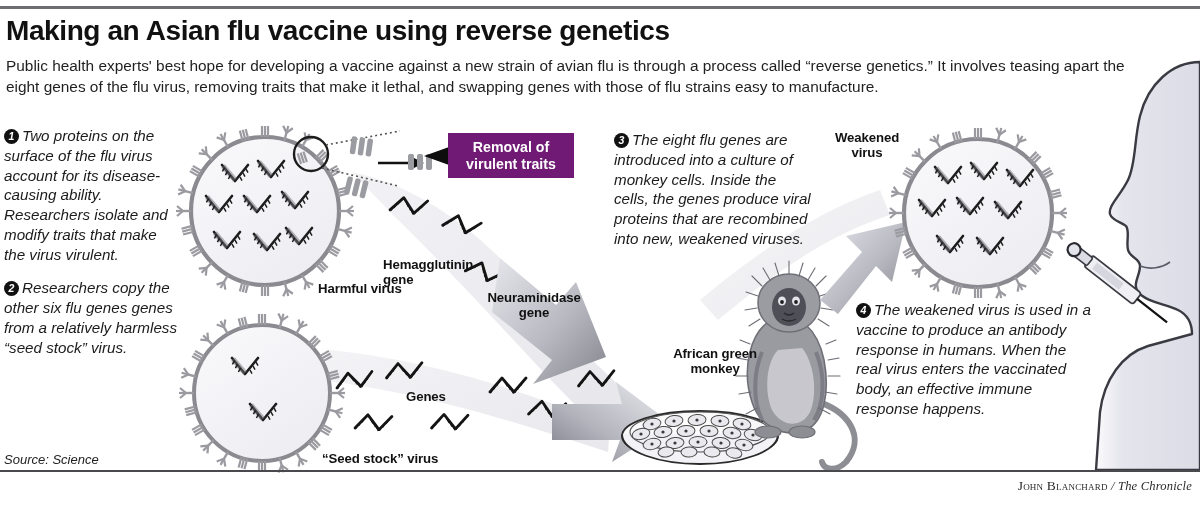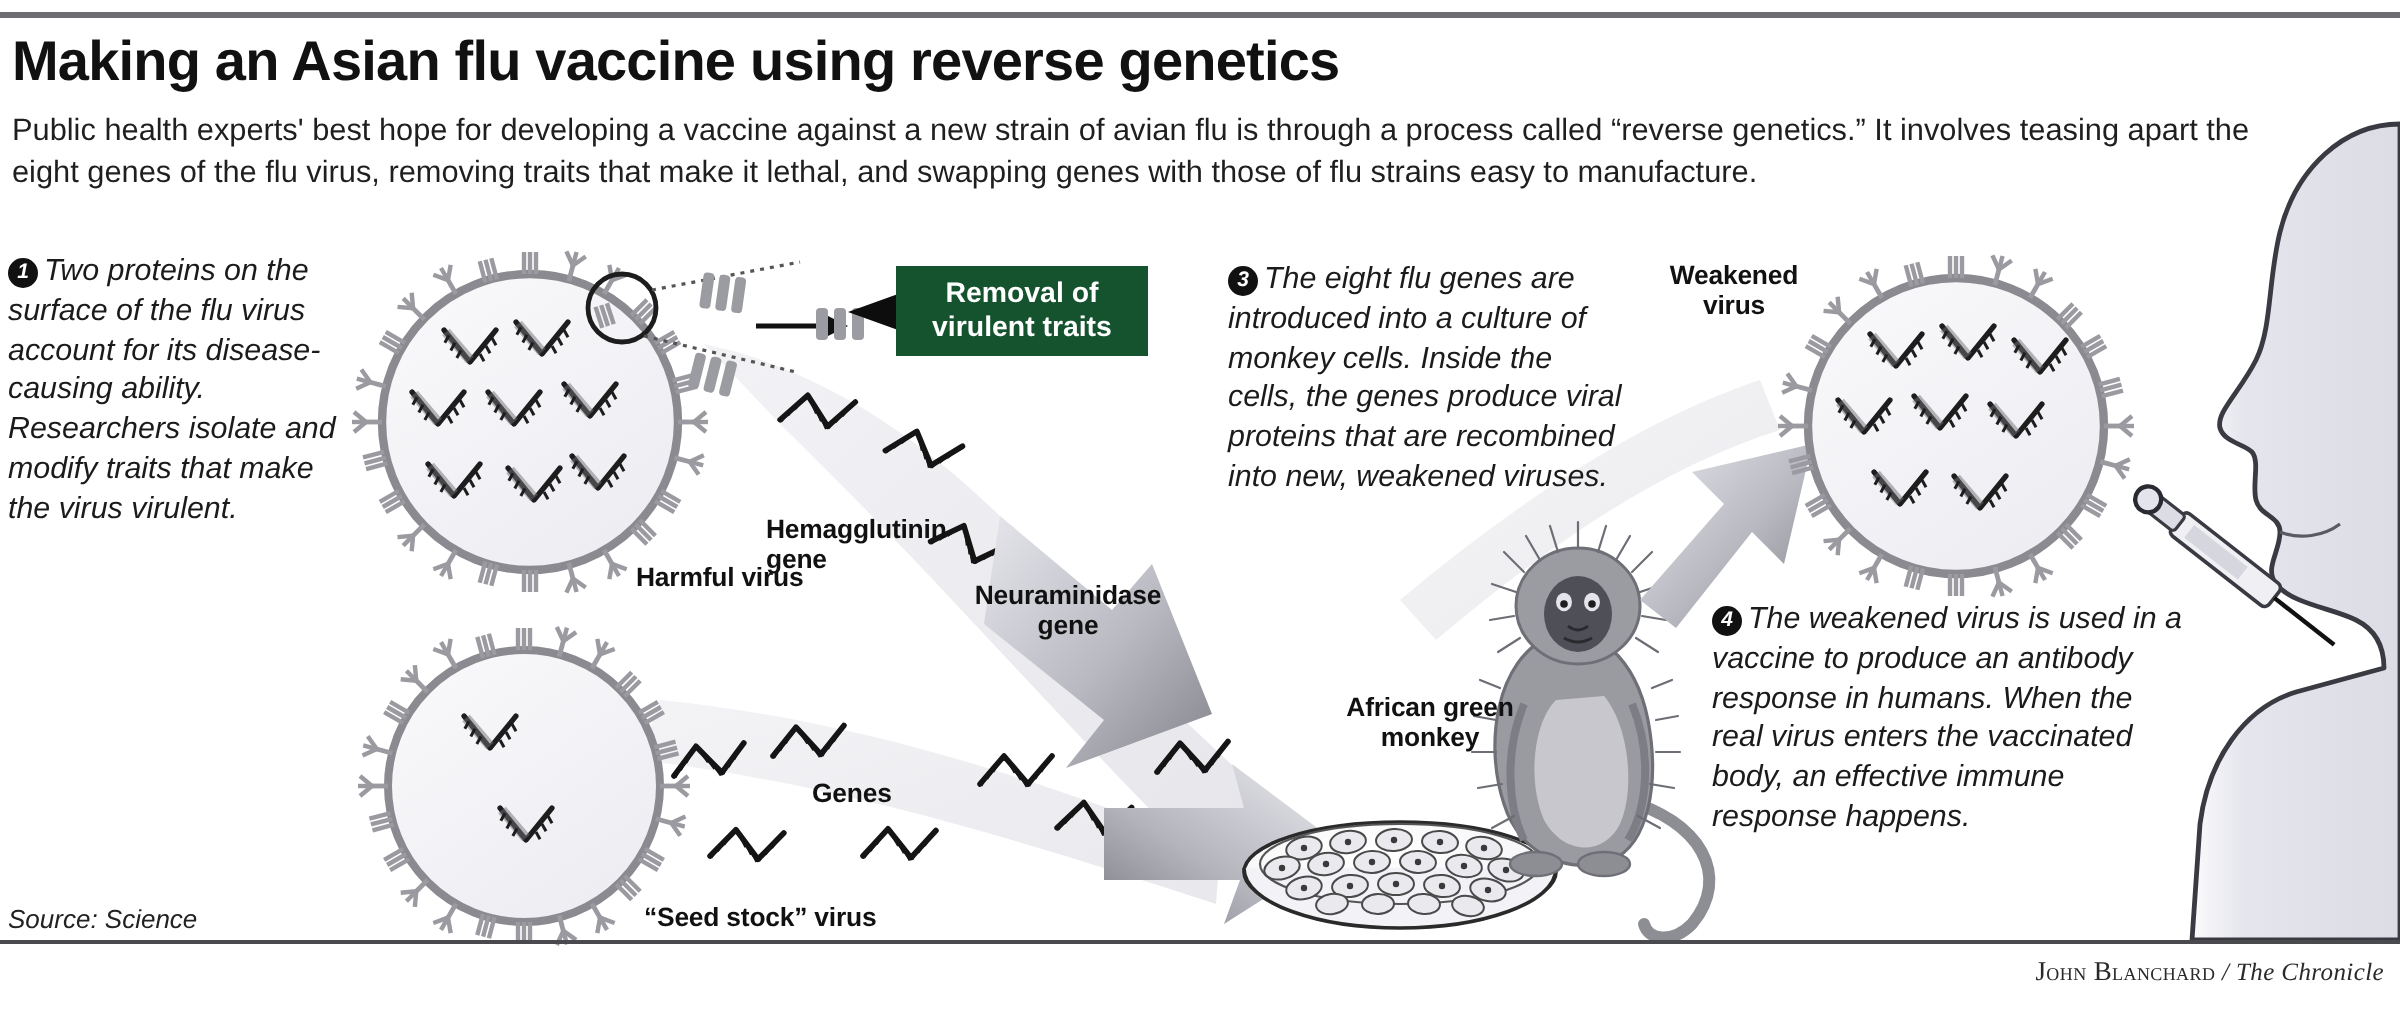--- a/index.html
+++ b/index.html
@@ -56,21 +56,21 @@
   .lbl-harmful{left:318px;top:281px;}
   .lbl-neura{left:476px;top:290px;width:116px;text-align:center;}
   .lbl-genes{left:406px;top:389px;}
   .lbl-seed{left:322px;top:451px;}
   .lbl-monkey{left:655px;top:346px;width:120px;text-align:center;}
   .lbl-weak{left:826px;top:130px;width:82px;text-align:center;}
 
   
   .callout{
     position:absolute;left:448px;top:133px;width:126px;height:45px;
-    background:#14532d;color:#ffffff;font-size:14.2px;font-weight:bold;
+    background:#701a75;color:#ffffff;font-size:14.2px;font-weight:bold;
     line-height:1.18;display:flex;align-items:center;justify-content:center;
     text-align:center;padding:0 6px;box-sizing:border-box;
   }
   .callout-tail{
     position:absolute;left:424px;top:147px;width:0;height:0;
     border-top:9px solid transparent;border-bottom:9px solid transparent;
     border-right:25px solid #0d0d0d;
   }
 
   svg.art{position:absolute;left:0;top:0;width:1200px;height:506px;
@@ -656,20 +656,21 @@
         <line x1="1144" y1="271" x2="1182" y2="271" stroke="#111" stroke-width="2.2"></line>
       </g>
     </g>
   </svg>
 
   <div class="headline">Making an Asian flu vaccine using reverse genetics</div>
   <div class="deck">Public health experts' best hope for developing a vaccine against a new strain of avian flu is through a process called “reverse genetics.” It involves teasing apart the eight genes of the flu virus, removing traits that make it lethal, and swapping genes with those of flu strains easy to manufacture.</div>
 
   <div class="col col-1">
     <p><span class="num">1</span><span>Two proteins on the surface of the flu virus account for its disease-causing ability. Researchers isolate and modify traits that make the virus virulent.</span></p>
+    <p><span class="num">2</span><span>Researchers copy the other six flu genes genes from a relatively harmless “seed stock” virus.</span></p>
   </div>
 
   <div class="col col-3">
     <p><span class="num">3</span><span>The eight flu genes are introduced into a culture of monkey cells. Inside the cells, the genes produce viral proteins that are recombined into new, weakened viruses.</span></p>
   </div>
 
   <div class="col col-4">
     <p><span class="num">4</span><span>The weakened virus is used in a vaccine to produce an antibody response in humans. When the real virus enters the vaccinated body, an effective immune response happens.</span></p>
   </div>
 

